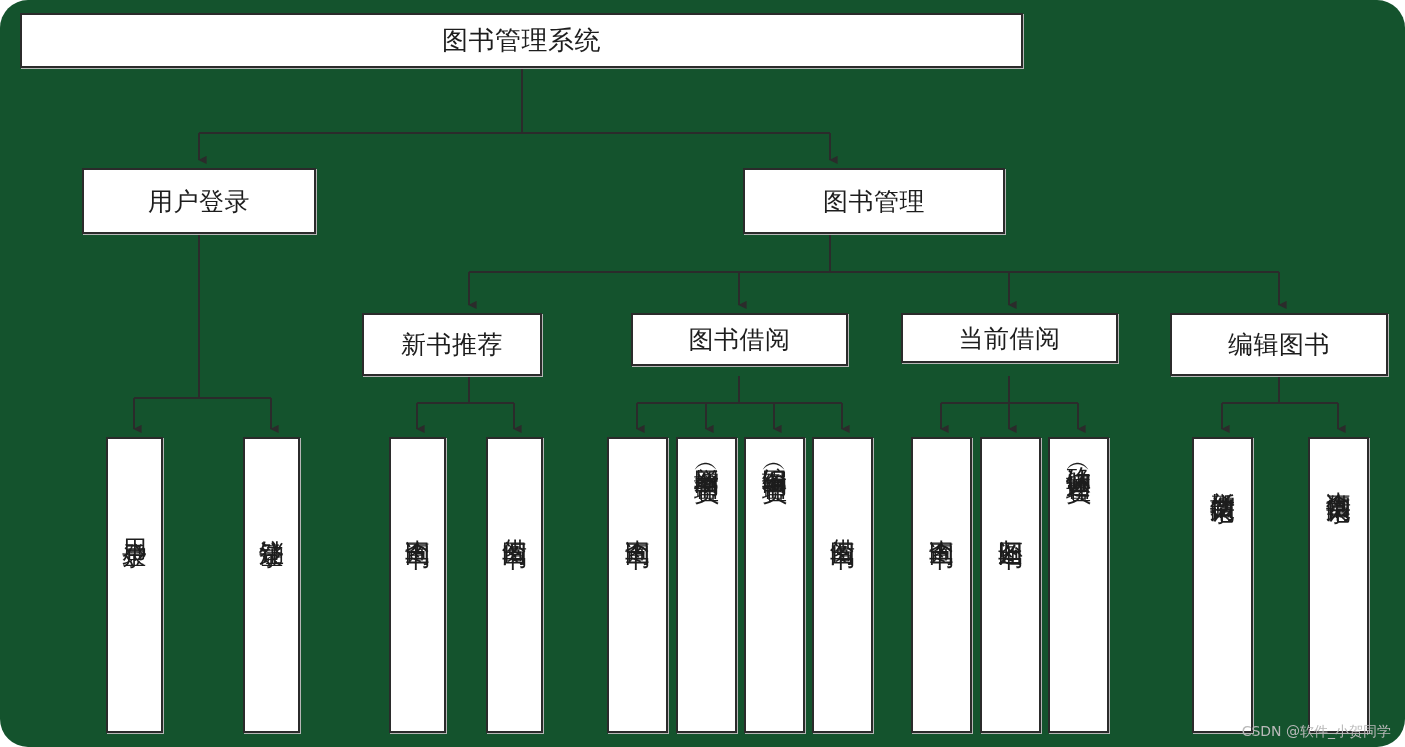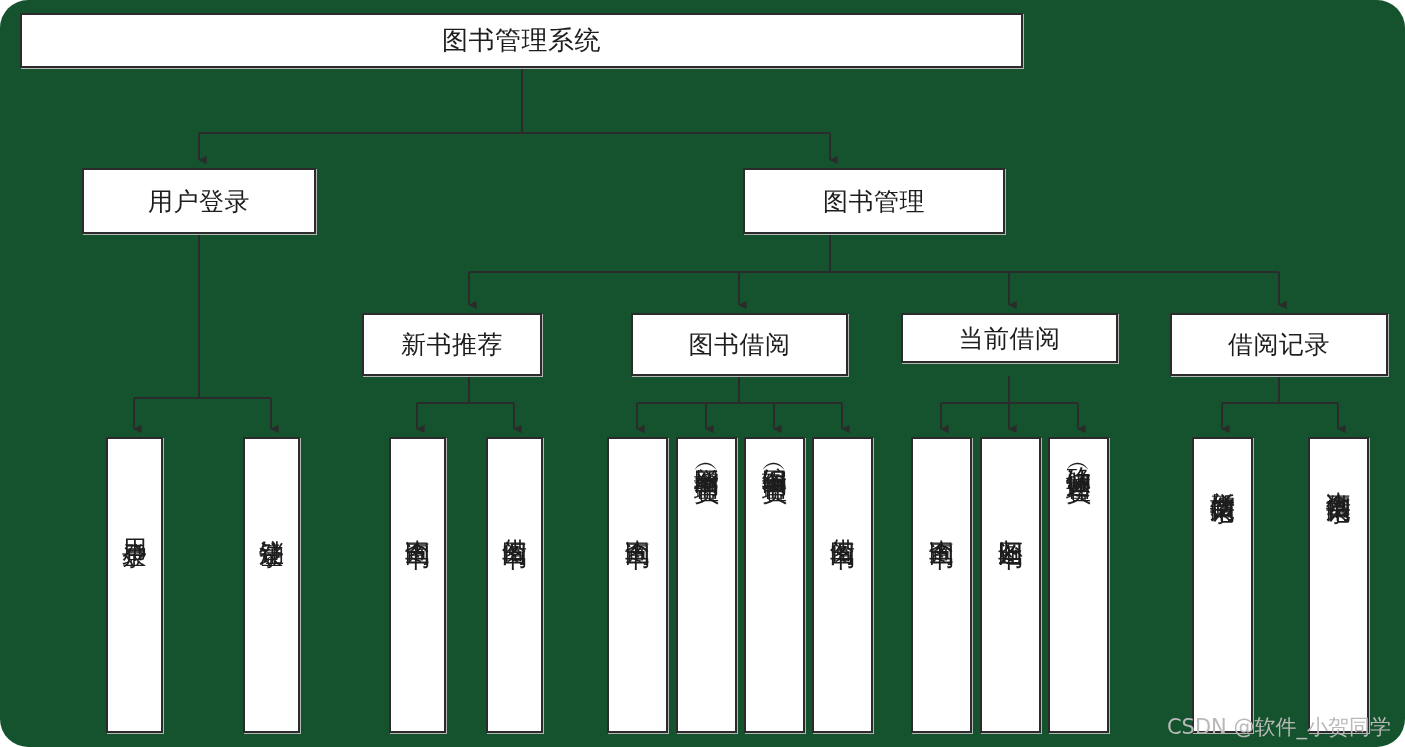--- a/index.html
+++ b/index.html
@@ -70,21 +70,21 @@
     line-height: 1.0;
     letter-spacing: 2px;
     height: auto;
     max-height: 278px;
   }
   
   #watermark {
     position: absolute;
     right: 14px;
     bottom: 6px;
-    font-size: 21px;
+    font-size: 14px;
     color: #b9b9b9;
     white-space: nowrap;
     z-index: 5;
     font-family: "DejaVu Sans", "Liberation Sans", sans-serif;
   }
 </style>
 </head>
 <body>
 
 <div id="diagram-root">
@@ -151,30 +151,30 @@
   </div>
 
   <div class="node level-1" style="left:711px; top:168px; width:262px; height:66px;margin-left:32px;">
     <span class="node-label">图书管理</span>
   </div>
 
   <div class="node level-2" style="left:362px; top:313px; width:180px; height:63px;">
     <span class="node-label">新书推荐</span>
   </div>
 
-  <div class="node level-2" style="left:631px; top:313px; width:217px; height:63px;">
+  <div class="node level-2" style="left:631px; top:313px; width:217px; height:53px;">
     <span class="node-label">图书借阅</span>
   </div>
 
   <div class="node level-2" style="left:901px; top:313px; width:217px; height:50px;">
     <span class="node-label">当前借阅</span>
   </div>
 
   <div class="node level-2" style="left:1170px; top:313px; width:218px; height:63px;">
-    <span class="node-label">借阅记录</span>
+    <span class="node-label">编辑图书</span>
   </div>
 
   <div class="node leaf" style="left:106px; top:437px; width:57px; height:296px; padding-top:80px;">
     <span class="node-label">用户登录</span>
   </div>
 
   <div class="node leaf" style="left:243px; top:437px; width:57px; height:296px; padding-top:80px;">
     <span class="node-label">注销登录</span>
   </div>
 

